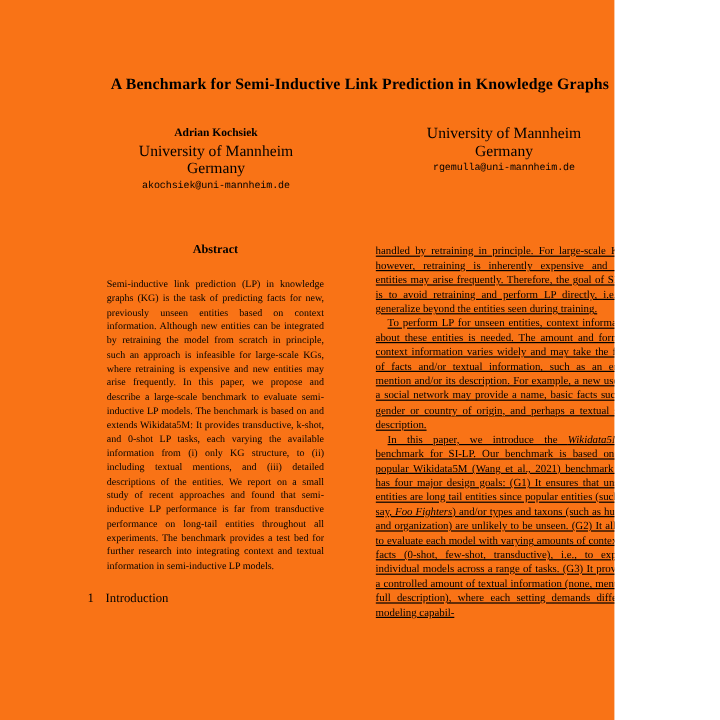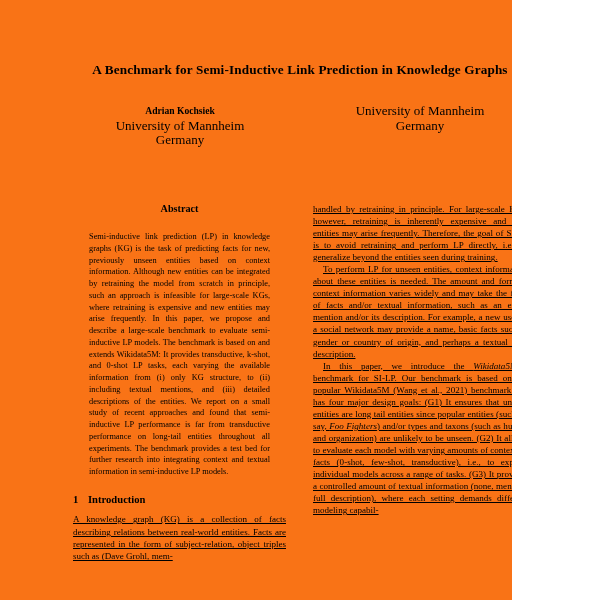--- a/index.html
+++ b/index.html
@@ -90,21 +90,21 @@
   .abstract-body {
     font-size: 8.35px;
     line-height: 11.75px;
     text-align: justify;
     text-justify: inter-word;
     margin: 16px;
     hyphens: manual;
   }
   .section-head {
     font-size: 10.6px;
-    font-weight: bold;
+    font-weight: normal;
     margin: 16.5px 0 7px 0;
     line-height: 12px;
   }
   .section-head .secnum {
     display: inline-block;
     min-width: 15px;
   }
   .body-par {
     font-size: 9.05px;
     line-height: 12.05px;
@@ -130,36 +130,37 @@
 
 <div class="page">
 
   <div class="title">A Benchmark for Semi-Inductive Link Prediction in Knowledge Graphs</div>
 
   <div class="authors">
     <div class="author-block">
       <div class="author-name">Adrian Kochsiek</div>
       <div class="author-aff">University of Mannheim</div>
       <div class="author-aff">Germany</div>
+      <div class="author-email">akochsiek@uni-mannheim.de</div>
     </div>
     <div class="author-block">
       <div class="author-aff">University of Mannheim</div>
       <div class="author-aff">Germany</div>
+      <div class="author-email">rgemulla@uni-mannheim.de</div>
     </div>
   </div>
 
   <div class="columns">
 
     <div class="col col-left">
       <div class="abstract-head">Abstract</div>
       <p class="abstract-body">Semi-inductive link prediction (LP) in knowledge graphs (KG) is the task of predicting facts for new, previously unseen entities based on context information. Although new entities can be integrated by retraining the model from scratch in principle, such an approach is infeasible for large-scale KGs, where retraining is expensive and new entities may arise frequently. In this paper, we propose and describe a large-scale benchmark to evaluate semi-inductive LP models. The benchmark is based on and extends Wikidata5M: It provides transductive, k-shot, and 0-shot LP tasks, each varying the available information from (i) only KG structure, to (ii) including textual mentions, and (iii) detailed descriptions of the entities. We report on a small study of recent approaches and found that semi-inductive LP performance is far from transductive performance on long-tail entities throughout all experiments. The benchmark provides a test bed for further research into integrating context and textual information in semi-inductive LP models.</p>
       <div class="section-head">
         <span class="secnum">1</span><span>Introduction</span>
       </div>
-      <p class="body-par">A knowledge graph (KG) is a collection of facts describing relations between real-world entities. Facts are represented in the form of subject-relation, object triples such as (Dave Grohl, mem-</p>
     </div>
 
     <div class="col col-right">
       <p class="body-par">handled by retraining in principle. For large-scale KGs, however, retraining is inherently expensive and new entities may arise frequently. Therefore, the goal of SI-LP is to avoid retraining and perform LP directly, i.e., to generalize beyond the entities seen during training.</p>
       <p class="body-par">To perform LP for unseen entities, context information about these entities is needed. The amount and form of context information varies widely and may take the form of facts and/or textual information, such as an entity mention and/or its description. For example, a new user in a social network may provide a name, basic facts such as gender or country of origin, and perhaps a textual self-description.</p>
       <p class="body-par"><span>In this paper, we introduce the </span><em>Wikidata5M-SI</em><span> benchmark for SI-LP. Our benchmark is based on the popular Wikidata5M (Wang et al., 2021) benchmark and has four major design goals: (G1) It ensures that unseen entities are long tail entities since popular entities (such as, say, </span><em>Foo Fighters</em><span>) and/or types and taxons (such as human and organization) are unlikely to be unseen. (G2) It allows to evaluate each model with varying amounts of contextual facts (0-shot, few-shot, transductive), i.e., to explore individual models across a range of tasks. (G3) It provides a controlled amount of textual information (none, mention, full description), where each setting demands different modeling capabil-</span></p>
     </div>
 
   </div>
 

